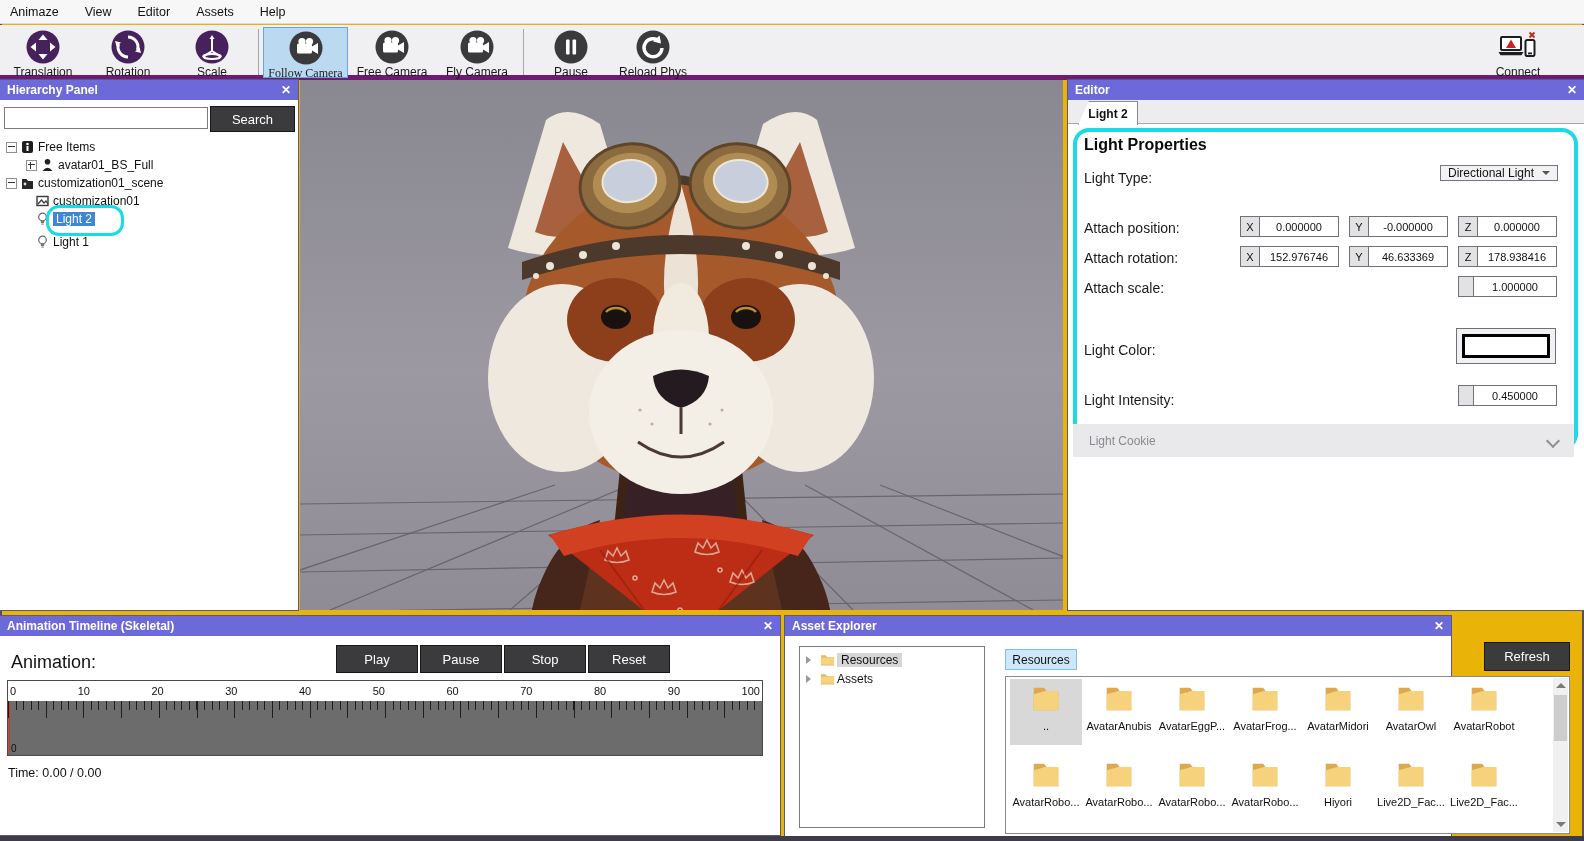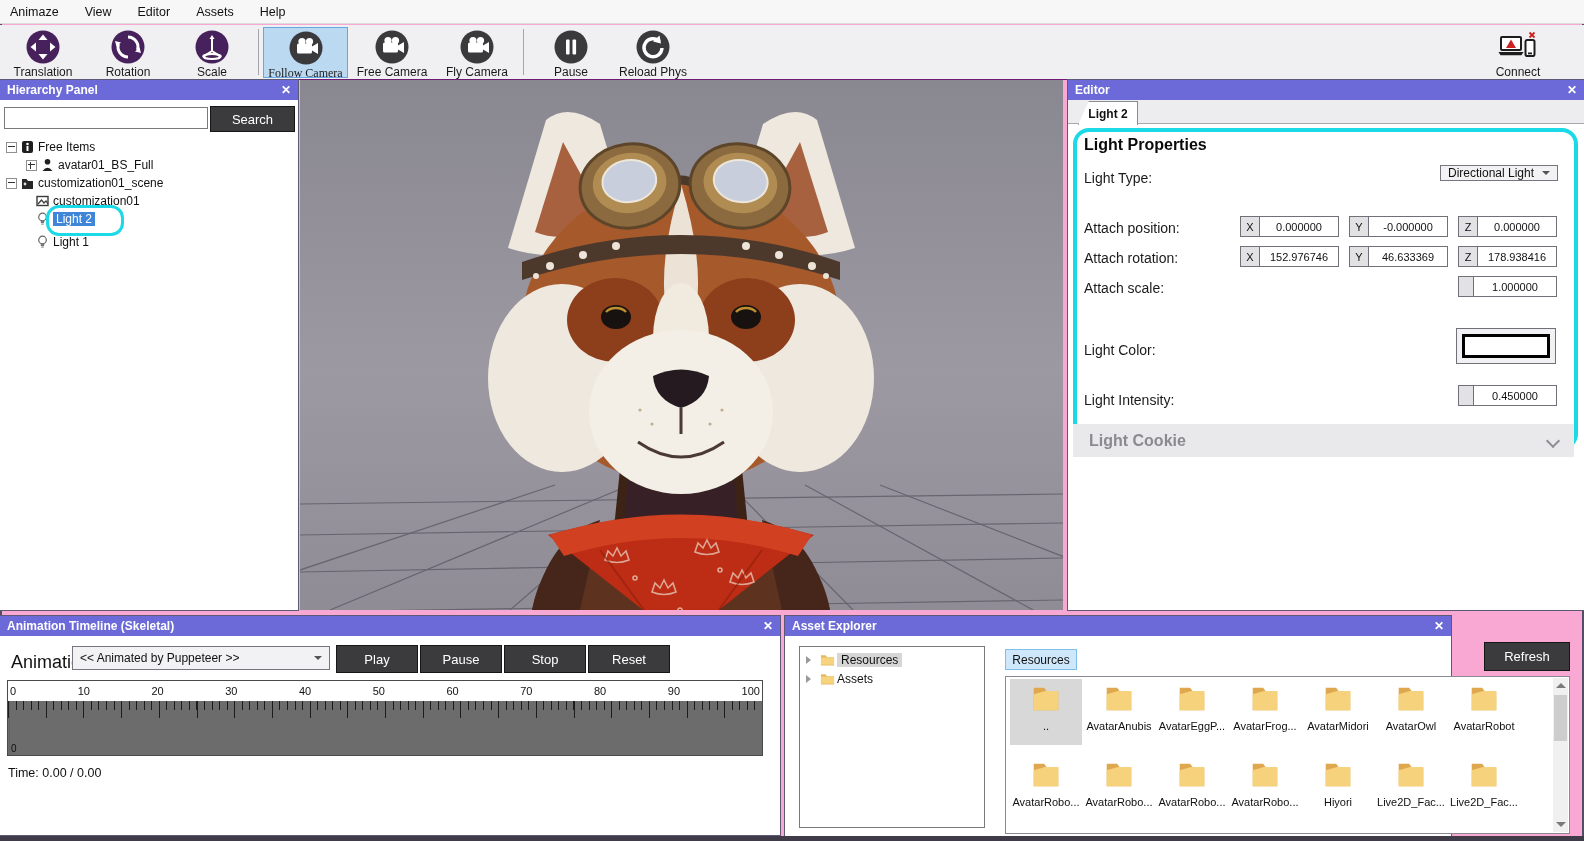--- a/index.html
+++ b/index.html
@@ -1,25 +1,25 @@
 <!DOCTYPE html>
 <html><head>
 <meta charset="utf-8">
 <style>
   html,body{margin:0;padding:0;background:#555060;}
-  .win{position:relative;width:1584px;height:841px;background:#f9a8d4;
+  .win{position:relative;width:1584px;height:841px;background:#eab308;
        font-family:"Liberation Sans",sans-serif;overflow:hidden;
        box-shadow:inset 0 0 0 2px #534e68;}
   
   .menubar{position:absolute;left:0;top:0;width:100%;height:24px;background:#f7f7f8;
            border-bottom:1px solid #dcdcdf;display:flex;align-items:center;gap:26px;
            padding-left:10px;box-sizing:border-box;font-size:12.5px;color:#111;}
   .menubar span{cursor:default;}
   .toolbar{position:absolute;left:0;top:25px;width:100%;height:55px;background:#f0f0f2;
-           border-bottom:1px solid #701a75;box-sizing:border-box;}
+           border-bottom:5px solid #701a75;box-sizing:border-box;}
   .tbtn{position:absolute;top:2px;height:51px;display:flex;flex-direction:column;
         align-items:center;justify-content:flex-start;}
   .tbtn.sel{background:#bcd9f2;border:1px solid #68a6df;box-sizing:border-box;font-family:Liberation Serif, serif;}
   .tico{width:34px;height:34px;margin-top:3px;}
   .tlabel{font-size:12px;color:#1a1a1a;margin-top:1px;white-space:nowrap;}
   .tsep{position:absolute;top:4px;width:1px;height:46px;background:#a5a5ae;}
   
   .panel{position:absolute;background:#fff;box-shadow:0 0 0 1px #5e5877;}
   .phead{height:20px;background:#6c6ad8;color:#fff;font-size:12px;font-weight:bold;
          line-height:20px;padding:0 7px;display:flex;justify-content:space-between;
@@ -435,34 +435,31 @@
       <div style="position:absolute;left:5px;top:5px;right:5px;bottom:5px;background:#fff;border:3px solid #000"></div>
     </div>
 
     <div class="elabel" style="top:312px">Light Intensity:</div>
     <div class="axgroup" style="left:390px;top:305px">
       <span class="spinbox"></span>
       <span class="axfield" style="width:82px">0.450000</span>
     </div>
 
     <div style="position:absolute;left:5px;top:344px;width:501px;height:33px;background:#e9e9ec;display:flex;align-items:center;justify-content:space-between;padding:0 16px;box-sizing:border-box">
-      <span style="font-size:16px;font-weight:bold;color:#8a8a8f">Light Cookie</span>
+      <span style="font-size:12px;font-weight:normal;color:#8a8a8f">Light Cookie</span>
       <span class="chev"></span>
     </div>
   </div>
 
   <div class="panel" style="left:0;top:616px;width:780px;height:219px">
     <div class="phead">
       <span>Animation Timeline (Skeletal)</span>
       <span class="pclose">✕</span>
     </div>
     <div style="position:absolute;left:11px;top:36px;font-size:18px;color:#111">Animation:</div>
-    <div class="dd" style="left:72px;top:30px;width:258px;height:24px">
-      <span>&lt;&lt; Animated by Puppeteer &gt;&gt;</span>
-    </div>
     <div class="dbtn" style="left:336px;top:29px;width:80px;height:26px">
         <span>Play</span>
       </div>
     <div class="dbtn" style="left:420px;top:29px;width:80px;height:26px">
         <span>Pause</span>
       </div>
     <div class="dbtn" style="left:504px;top:29px;width:80px;height:26px">
         <span>Stop</span>
       </div>
     <div class="dbtn" style="left:588px;top:29px;width:80px;height:26px">

